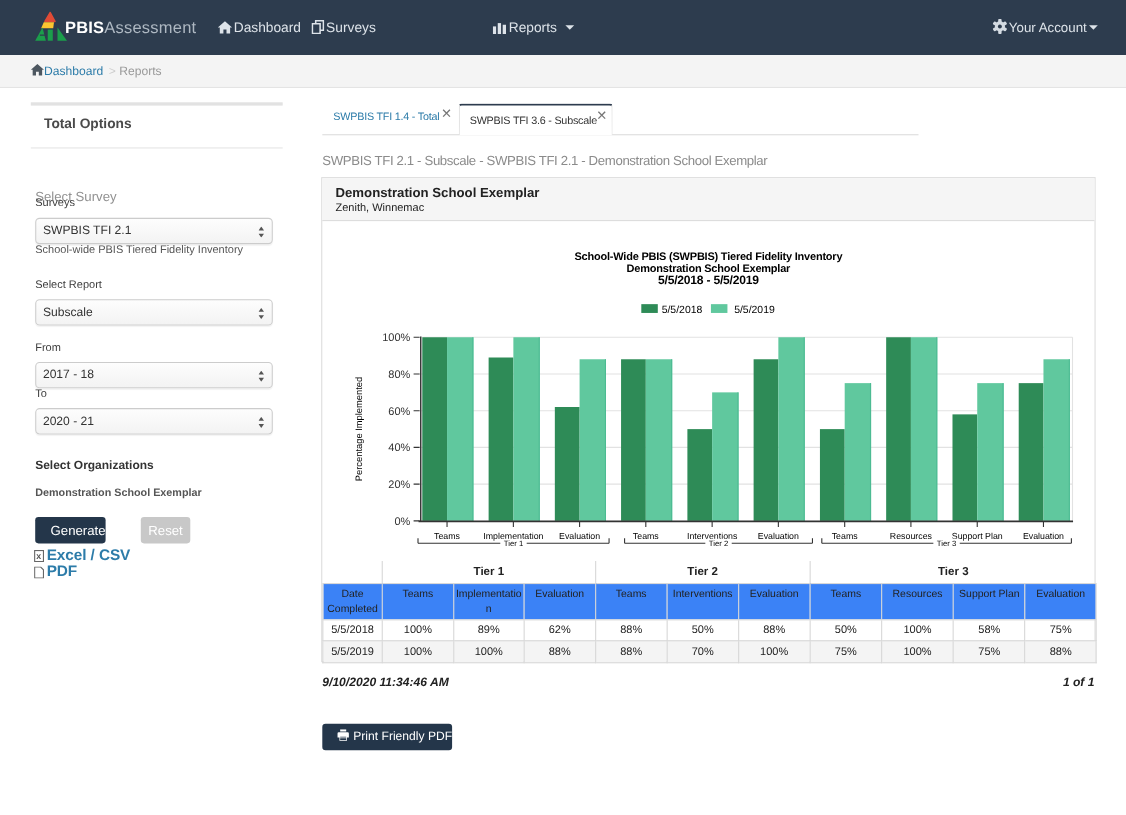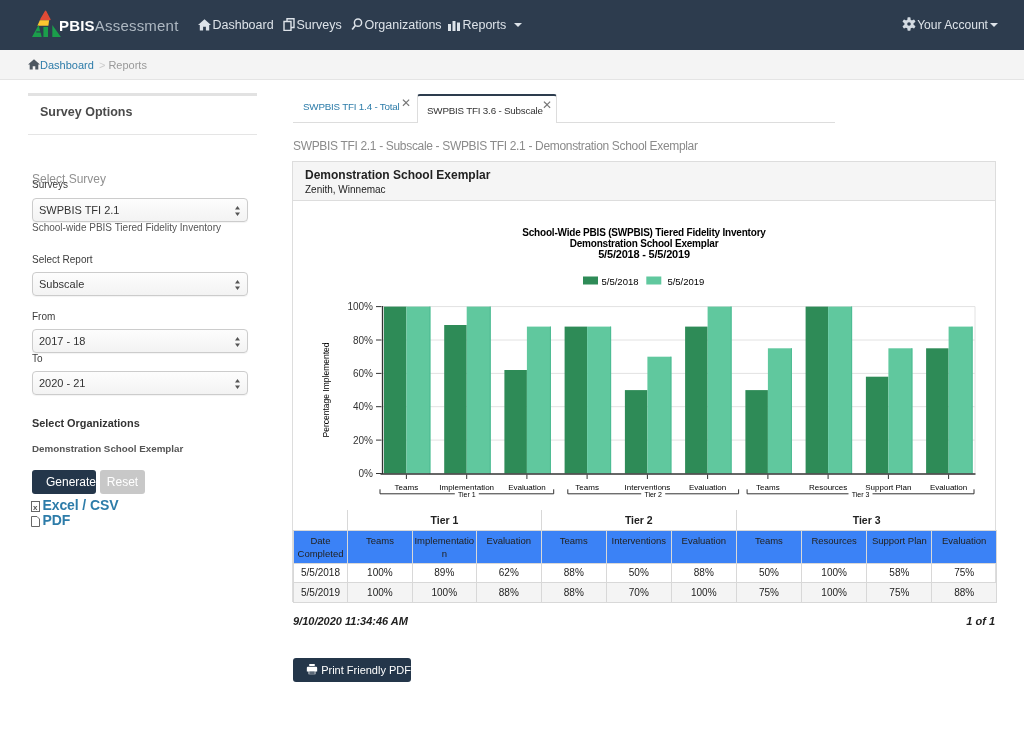--- a/index.html
+++ b/index.html
@@ -20,21 +20,21 @@
 #crumb .in svg { margin-right:-3px; }
 #crumb a { color:#2d7ca9; text-decoration:none; }
 
 
 .sel-label-big { position:absolute; font-size:12px; color:#919191;margin-top:17px; }
 .sb-label { position:absolute; font-size:10px; color:#3c3c3c; }
 .sb-bold { position:absolute; font-size:11.5px; font-weight:bold; color:#333; }
 .selbox { position:absolute; left:32px; width:216px; height:24px; border:1px solid #ccc; border-radius:4px; background:linear-gradient(#fdfdfd,#f3f3f3); font-size:11px; color:#333; line-height:22px; padding-left:6px; box-shadow:0 1px 1px rgba(0,0,0,0.05); }
 .selarrows { position:absolute; right:7px; top:7px; }
 .btn-navy { position:absolute; background:#24364a; color:#fff; border-radius:3px; font-size:12px; text-align:right; }
-.btn-gray { position:absolute; background:#c8c8c8; color:#fff; border-radius:3px; font-size:12px; text-align:center; }
+.btn-gray { position:absolute; background:#c8c8c8; color:#fff; border-radius:3px; font-size:12px; text-align:center;margin-left:28px; }
 .sb-link { font-size:14px; font-weight:bold; color:#2d7ca9; letter-spacing:-0.1px; }
 
 
 #tabline { position:absolute; left:293px; top:122px; width:542px; height:1px; background:#ddd; }
 #tab1 { position:absolute; left:303px; top:101px; font-size:9.8px; letter-spacing:-0.2px; color:#2d7ca9; white-space:nowrap; }
 #tab1x { position:absolute; left:401px; top:96px; font-size:12px; color:#777; }
 #tab2 { position:absolute; left:417px; top:94px; width:140px; height:29px; background:#fff; border-left:1px solid #ddd; border-right:1px solid #ddd; border-top:2.5px solid #2d3c4e; border-radius:3px 3px 0 0; }
 #tab2 .txt { position:absolute; left:9px; top:9px; font-size:9.8px; letter-spacing:-0.2px; color:#333; white-space:nowrap; }
 #tab2 .x { position:absolute; right:4px; top:2px; font-size:12px; color:#777; }
 
@@ -78,27 +78,20 @@
         <path d="M6.5 0.3 L13 5.9 L11.2 5.9 L11.2 11.5 L7.9 11.5 L7.9 7.8 L5.1 7.8 L5.1 11.5 L1.8 11.5 L1.8 5.9 L0 5.9 Z" fill="#dde3e9"></path>
       </svg>
     Dashboard
   </span>
   <span class="navitem" style="left:283px">
     <svg width="12" height="13" viewBox="0 0 12 13">
         <path d="M1 3.5 H8 V12.5 H1 Z" fill="none" stroke="#dde3e9" stroke-width="1.4"></path>
         <path d="M4 3.5 V0.8 H11 V9.5 H8" fill="none" stroke="#dde3e9" stroke-width="1.4"></path>
       </svg>
     Surveys
-  </span>
-  <span class="navitem" style="left:351px">
-    <svg width="12" height="13" viewBox="0 0 12 13">
-        <circle cx="7" cy="4.7" r="3.6" fill="none" stroke="#dde3e9" stroke-width="1.5"></circle>
-        <line x1="4.3" y1="7.6" x2="1.2" y2="11.6" stroke="#dde3e9" stroke-width="1.7"></line>
-      </svg>
-    Organizations
   </span>
   <span class="navitem" style="left:448px">
     <svg width="13" height="12" viewBox="0 0 13 12">
         <rect x="0" y="5" width="3" height="7" fill="#dde3e9"></rect>
         <rect x="4.5" y="2" width="3" height="10" fill="#dde3e9"></rect>
         <rect x="9" y="3.5" width="3" height="8.5" fill="#dde3e9"></rect>
       </svg>
     Reports <span class="caret-down"></span>
   </span>
   <span class="navitem" style="left:902px;font-size:12.1px">
@@ -120,21 +113,21 @@
   <div class="in">
     <svg width="12" height="11" viewBox="0 0 13 12" style="vertical-align:-1px">
         <path d="M6.5 0.3 L13 5.9 L11.2 5.9 L11.2 11.5 L7.9 11.5 L7.9 7.8 L5.1 7.8 L5.1 11.5 L1.8 11.5 L1.8 5.9 L0 5.9 Z" fill="#4d5760"></path>
       </svg>
     <a>Dashboard</a>
     <span style="margin:0 3px 0 2px;color:#ccc">&gt;</span><span>Reports</span>
   </div>
 </div>
 
 <div class="abs" style="left:28px;top:93px;width:229px;height:3px;background:#e2e2e2"></div>
-<div class="abs" style="left:40px;top:105px;font-size:12.5px;font-weight:bold;color:#4a4a4a">Survey Options</div>
+<div class="abs" style="left:40px;top:105px;font-size:12.5px;font-weight:bold;color:#4a4a4a">Total Options</div>
 <div class="abs" style="left:28px;top:134px;width:229px;height:1px;background:#e5e5e5"></div>
 <div class="sel-label-big" style="left:32px;top:155px">Select Survey</div>
 <div class="sb-label" style="left:32px;top:179px">Surveys</div>
 <div class="selbox" style="top:198px">SWPBIS TFI 2.1
   <svg class="selarrows" width="5" height="10" viewBox="0 0 5 10">
       <polygon points="2.5,0 5,3.5 0,3.5" fill="#555"></polygon>
       <polygon points="2.5,10 5,6.5 0,6.5" fill="#555"></polygon>
     </svg>
 </div>
 <div class="sb-label" style="left:32px;top:222px;color:#555">School-wide PBIS Tiered Fidelity Inventory</div>

